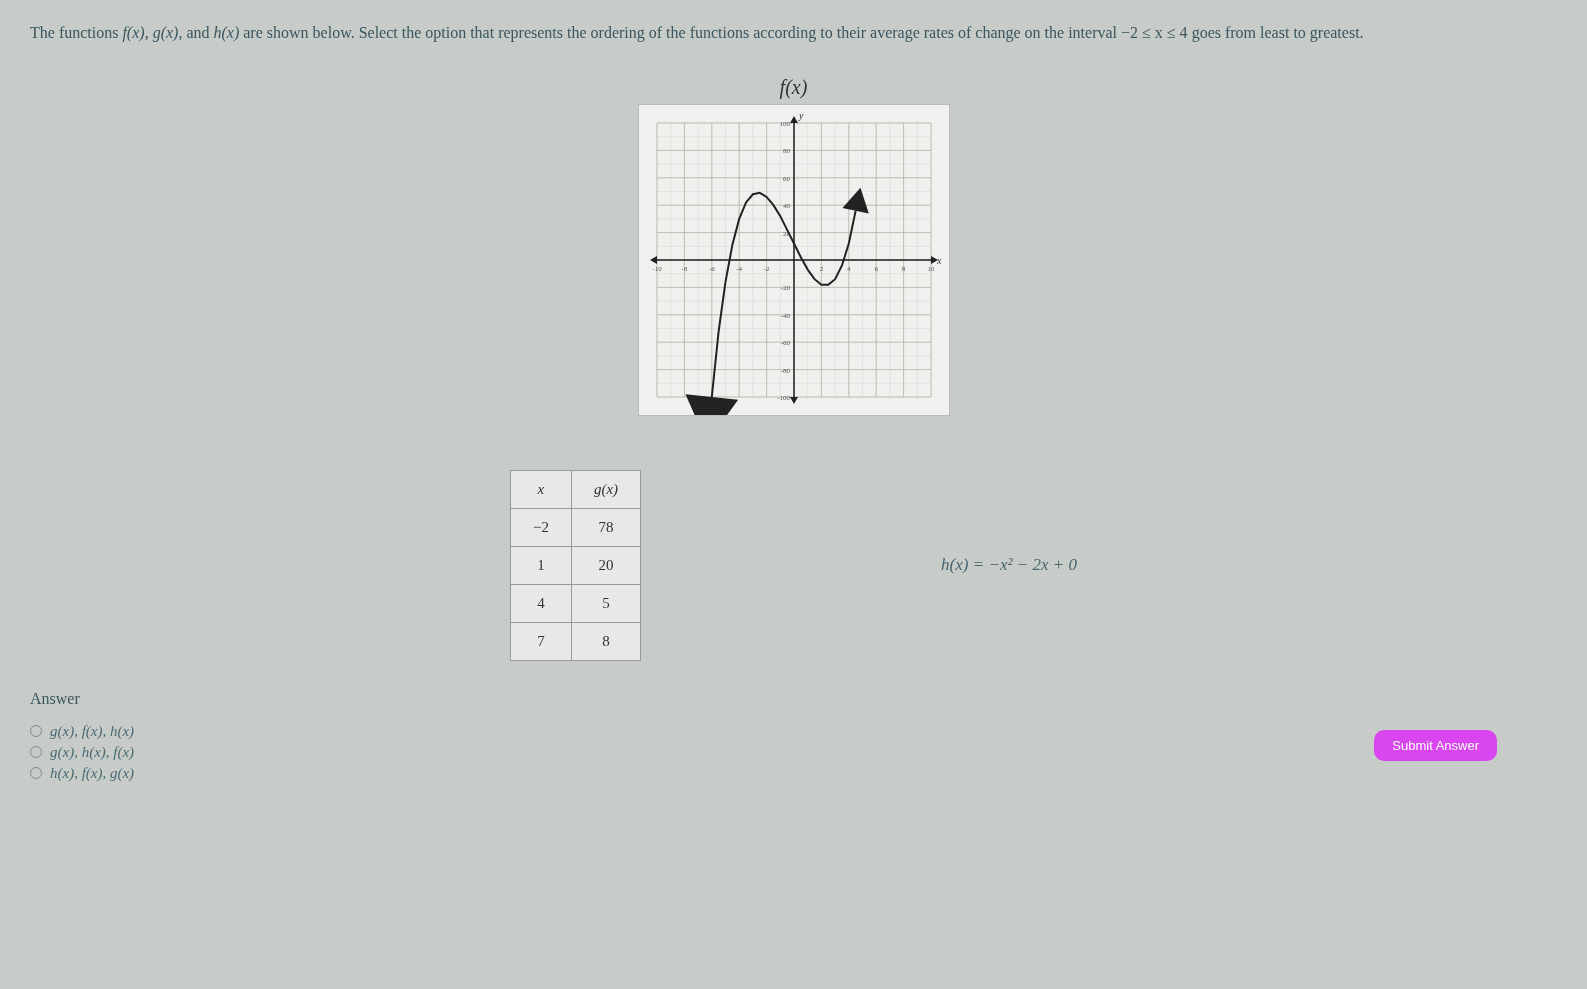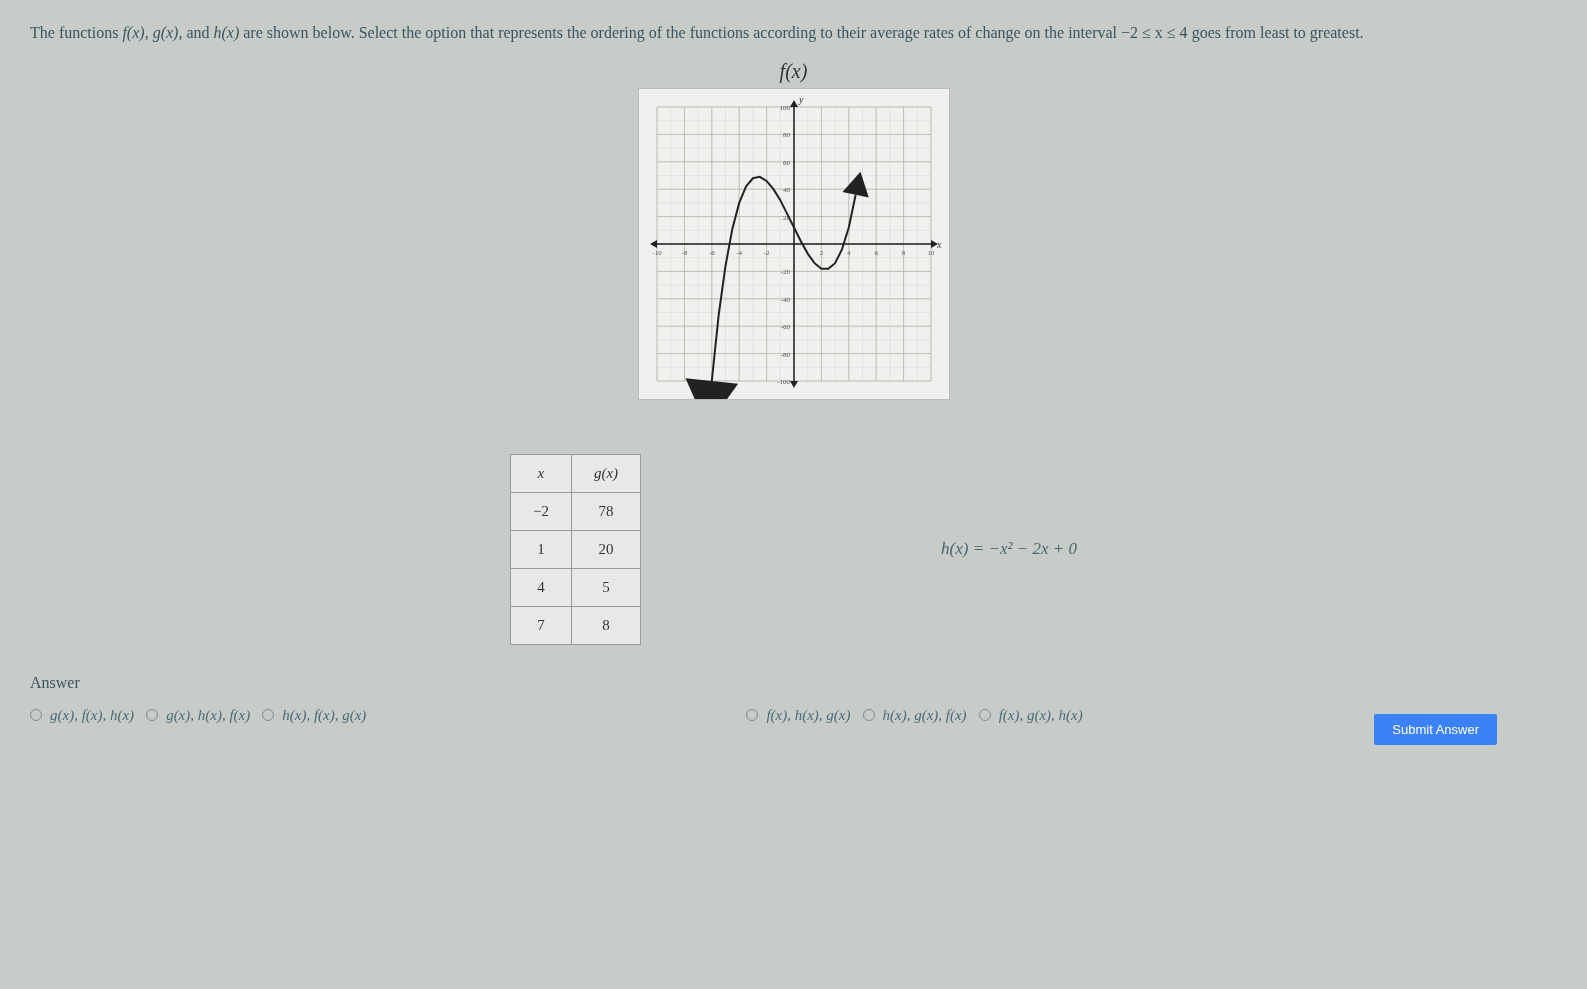--- a/index.html
+++ b/index.html
@@ -7,21 +7,21 @@
       font-family: Georgia, 'Times New Roman', serif;
       background: #c8ccc8;
       padding: 20px 30px;
       width: 1587px;
       height: 989px;
       color: #333;
     }
     .question-text {
       font-size: 16px;
       color: #3a5560;
-      margin-bottom: 14px;
+      margin-bottom: 30px;
       line-height: 1.6;
     }
     .content-area {
       display: flex;
       flex-direction: column;
       align-items: center;
       margin-left: 280px;
       margin-right: 280px;
     }
     .chart-section { text-align: center; margin-bottom: 30px; }
@@ -69,22 +69,22 @@
       font-size: 16px;
       color: #3a5560;
       margin-bottom: 15px;
     }
     .answer-options {
       display: flex;
       gap: 380px;
     }
     .option-col {
       display: flex;
-      flex-direction: row;
-      gap: 12px;
+      flex-direction: column;
+      gap: 4px;
     }
     .answer-option {
       display: flex;
       align-items: center;
       gap: 8px;
       font-size: 15px;
       color: #4a6a75;
       font-style: italic;
       cursor: pointer;
     }
@@ -92,27 +92,27 @@
       width: 12px; height: 12px;
       border: 1.5px solid #888;
       border-radius: 50%;
       display: inline-block;
       flex-shrink: 0;
     }
     .submit-btn {
       position: absolute;
       right: 60px;
       top: 40px;
-      background: #3b82f6;
+      background: #d946ef;
       color: #fff;
       border: none;
       padding: 8px 18px;
       font-size: 13px;
       cursor: pointer;
-      border-radius: 2px;
+      border-radius: 10px;
     }
   </style>
 </head>
 <body>
 
 <div class="question-text">
   <span>The functions </span><i>f(x)</i><span>, </span><i>g(x)</i><span>, and </span><i>h(x)</i><span> are shown below. Select the option that represents the ordering of the functions according to their average rates of change on the interval </span><span>−2 ≤ x ≤ 4</span><span> goes from least to greatest.</span>
 </div>
 
 <div class="content-area">
@@ -261,29 +261,15 @@
         </div>
         <div class="answer-option">
           <span class="radio"></span>
           <span>g(x), h(x), f(x)</span>
         </div>
         <div class="answer-option">
           <span class="radio"></span>
           <span>h(x), f(x), g(x)</span>
         </div>
       </div>
-    <div class="option-col" id="col2">
-        <div class="answer-option">
-          <span class="radio"></span>
-          <span>f(x), h(x), g(x)</span>
-        </div>
-        <div class="answer-option">
-          <span class="radio"></span>
-          <span>h(x), g(x), f(x)</span>
-        </div>
-        <div class="answer-option">
-          <span class="radio"></span>
-          <span>f(x), g(x), h(x)</span>
-        </div>
-      </div>
   </div>
   <button class="submit-btn">Submit Answer</button>
 </div>
 
 </body></html>

